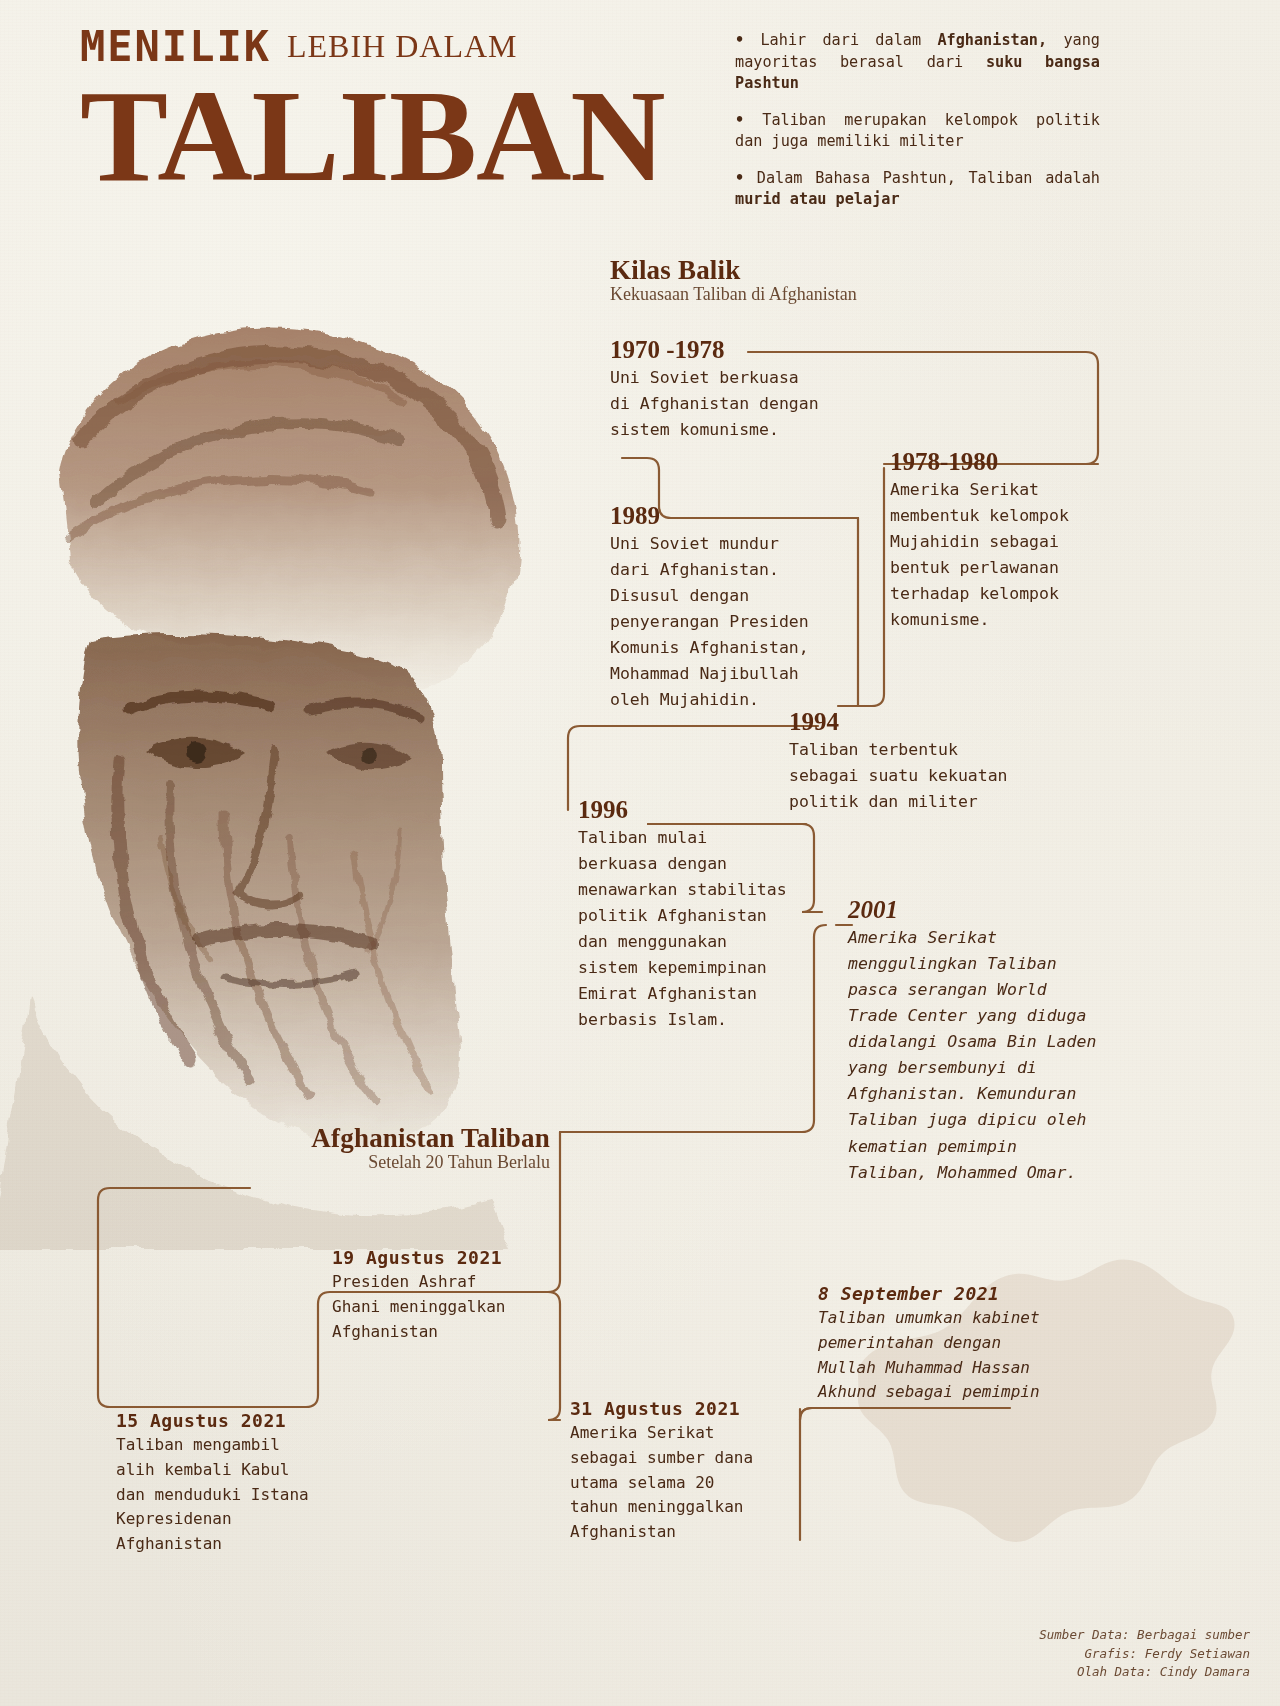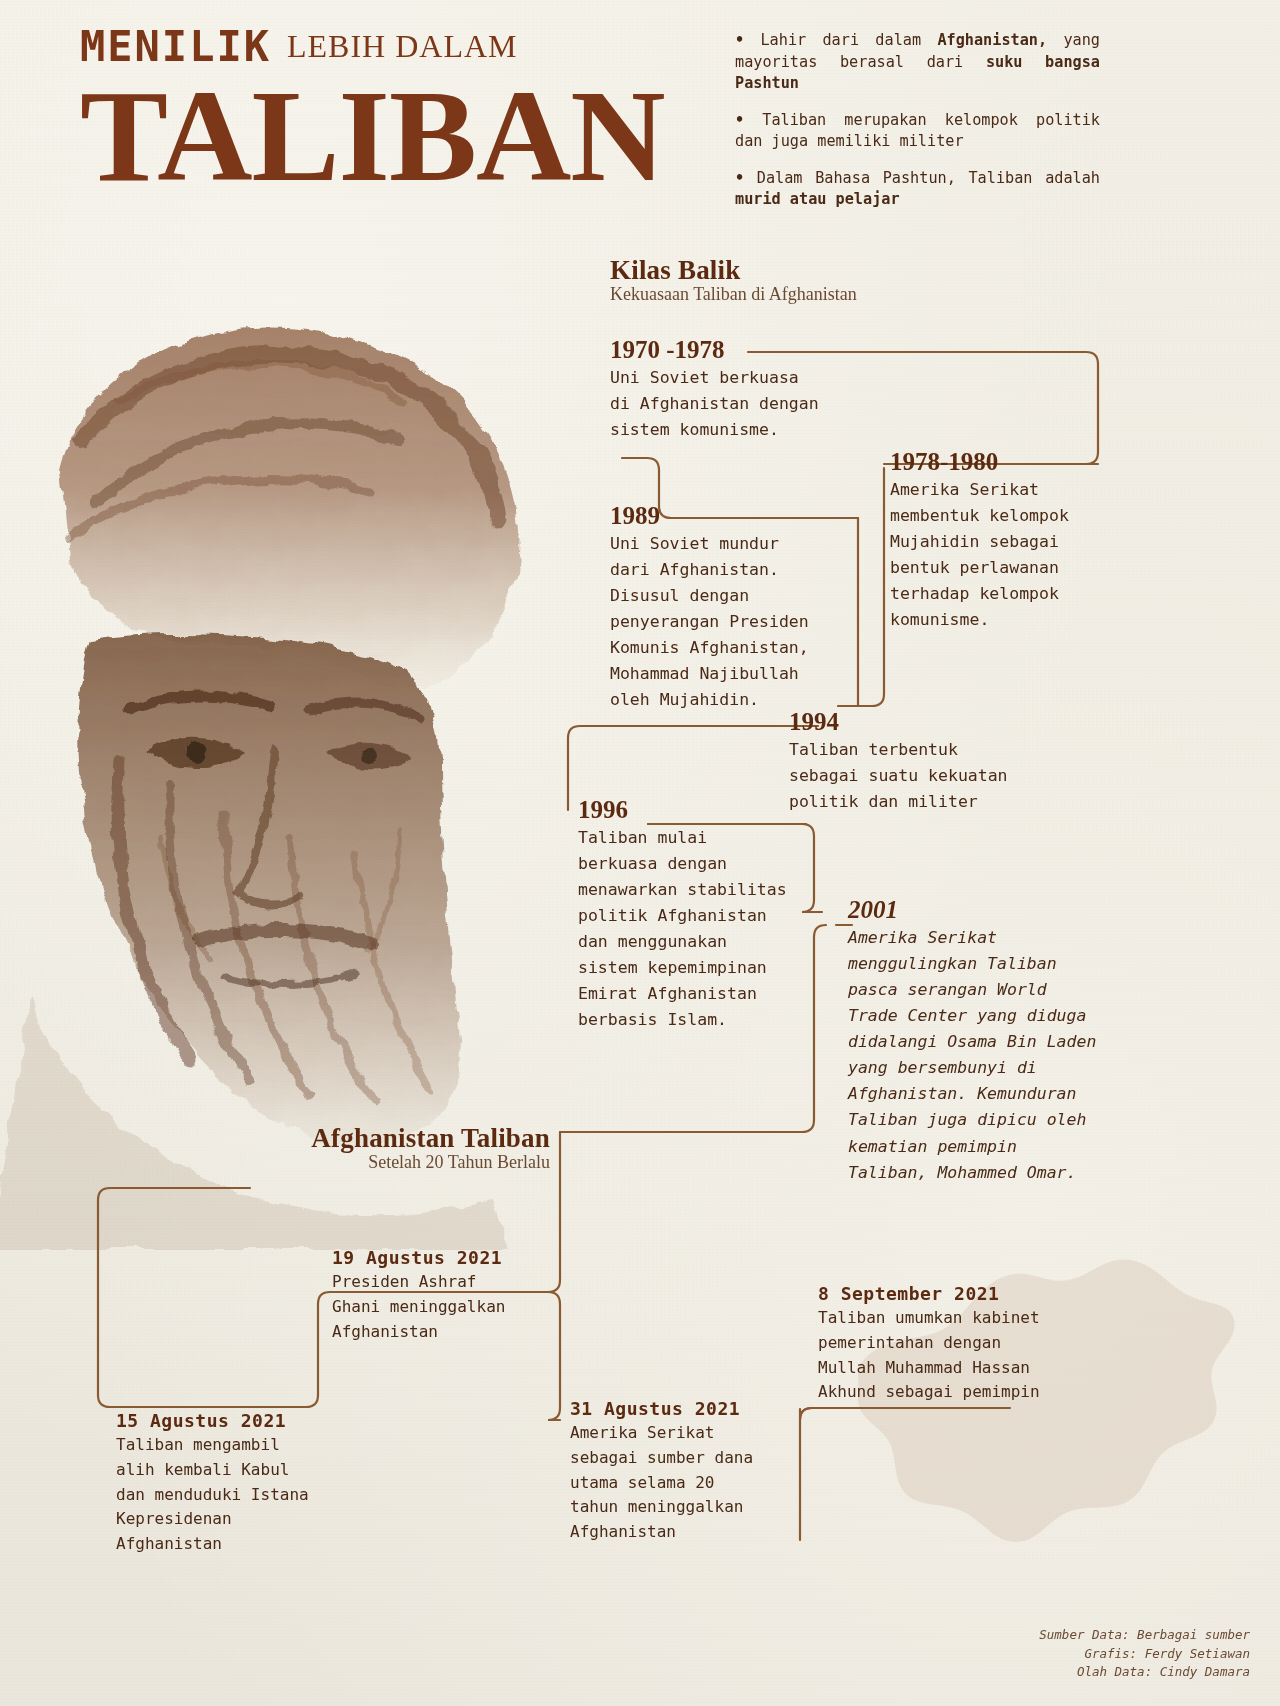--- a/index.html
+++ b/index.html
@@ -323,21 +323,21 @@
 
 <div class="entry" style="left:570px;top:1398px;width:240px;">
   <div class="yr-mono">31 Agustus 2021</div>
   <div class="body-sm">Amerika Serikat
 sebagai sumber dana
 utama selama 20
 tahun meninggalkan
 Afghanistan</div>
 </div>
 
-<div class="entry" style="left:818px;top:1283px;width:290px;">
+<div class="entry" style="left:818px;top:1283px;width:290px;font-style:italic;">
   <div class="yr-mono">8 September 2021</div>
   <div class="body-sm">Taliban umumkan kabinet
 pemerintahan dengan
 Mullah Muhammad Hassan
 Akhund sebagai pemimpin</div>
 </div>
 
 <div id="credits">
   <div>Sumber Data: Berbagai sumber</div>
   <div>Grafis: Ferdy Setiawan</div>

